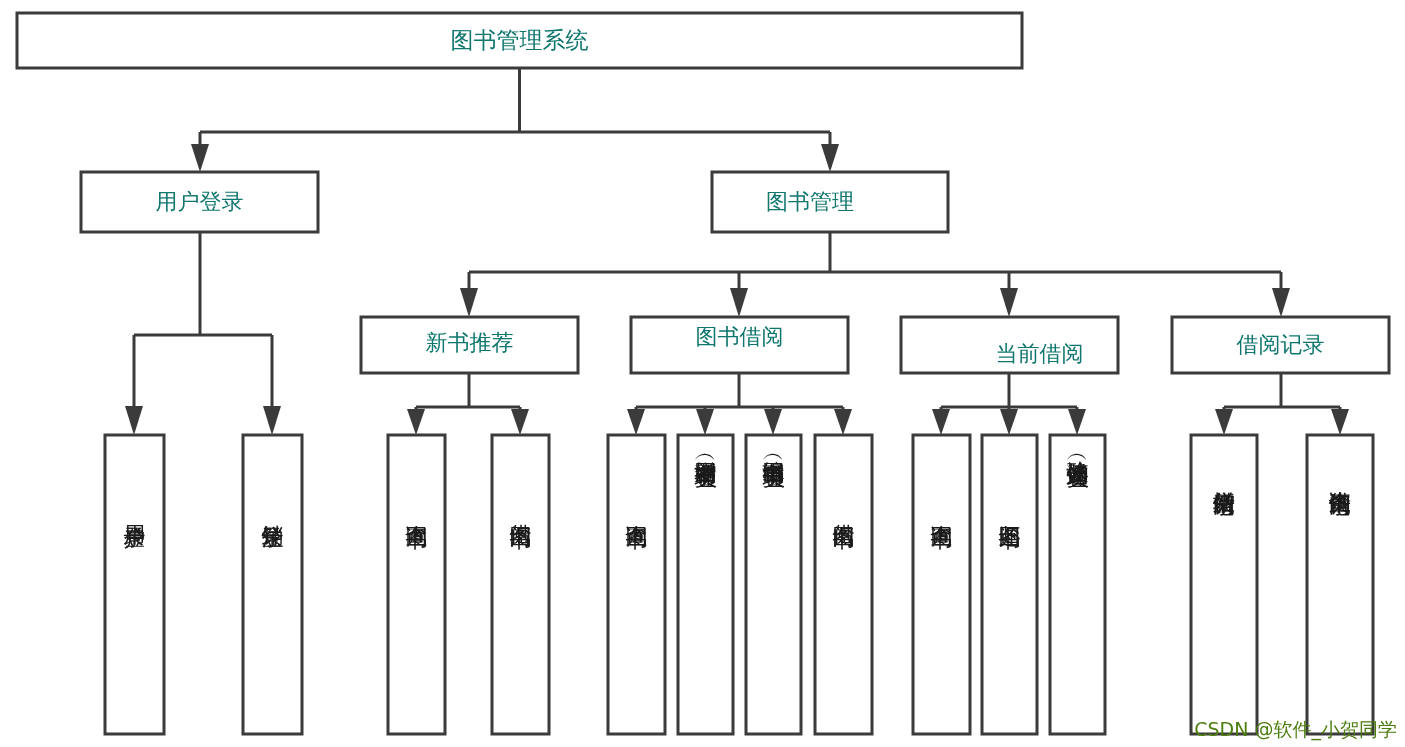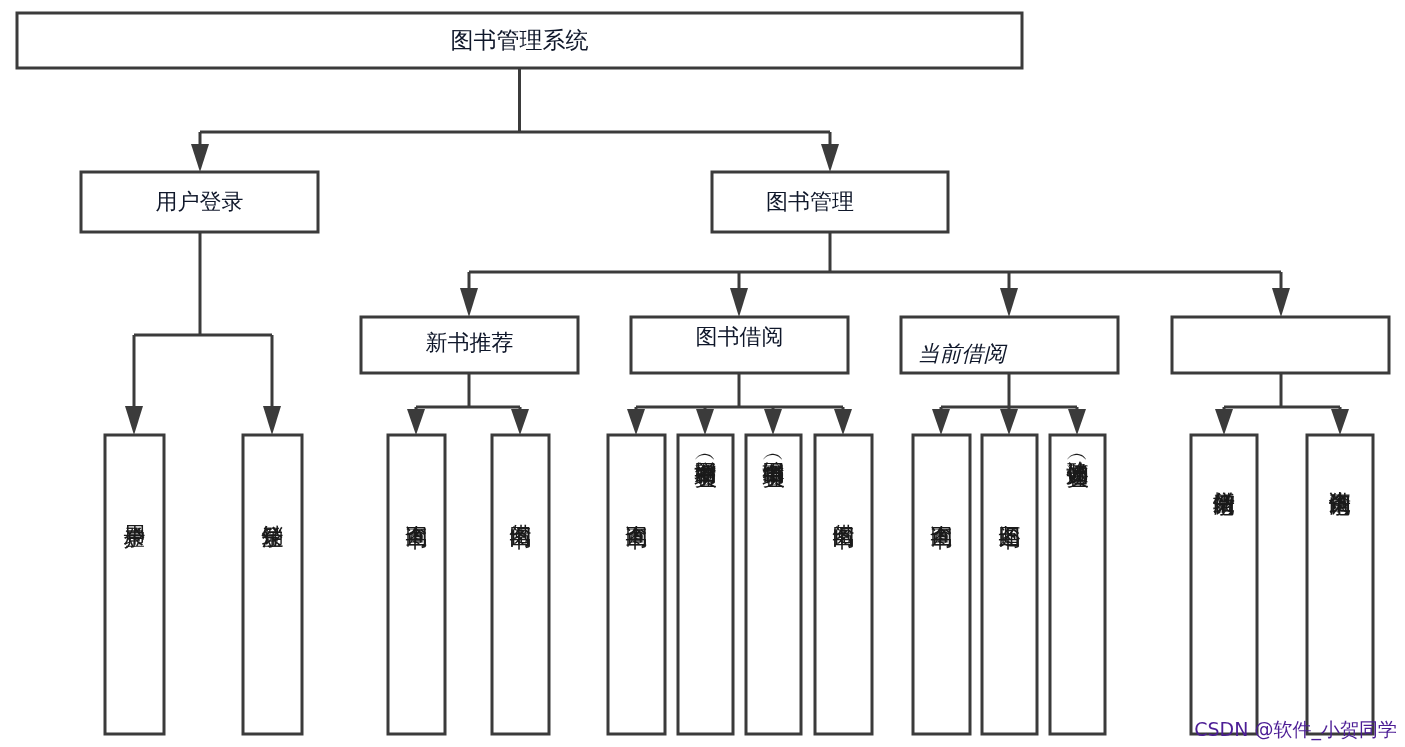--- a/index.html
+++ b/index.html
@@ -61,33 +61,33 @@
   .hlabel-wrap {
     position: absolute;
     display: flex;
     align-items: center;
     justify-content: center;
     pointer-events: none;
   }
   .hlabel-text {
     font-family: "DejaVu Sans", "Liberation Sans", sans-serif;
     font-size: 22px;
-    color: #0f172a;
+    color: #0f766e;
     white-space: nowrap;
   }
   .root-label-text {
     font-size: 23px;
   }
   .watermark {
     position: absolute;
     right: 8px;
     bottom: 4px;
     font-family: "DejaVu Sans", "Liberation Sans", sans-serif;
     font-size: 19px;
-    color: #4c1d95;
+    color: #4d7c0f;
     white-space: nowrap;
     pointer-events: none;
   }
 </style>
 </head>
 <body>
 
 <div id="diagram-root">
 
   <svg class="diagram-canvas" viewBox="0 0 1405 747" xmlns="http://www.w3.org/2000/svg">
@@ -207,24 +207,27 @@
   </div>
 
   <div class="hlabel-wrap" style="left:361px; top:317px; width:217px; height:51px;">
     <span class="hlabel-text">新书推荐</span>
   </div>
 
   <div class="hlabel-wrap" style="left:631px; top:317px; width:217px; height:40px;">
     <span class="hlabel-text">图书借阅</span>
   </div>
 
-  <div class="hlabel-wrap" style="left:853px; top:317px; width:217px; height:73px;font-style:italic;">
+  <div class="hlabel-wrap" style="left:931px; top:317px; width:217px; height:73px;">
     <span class="hlabel-text">当前借阅</span>
   </div>
 
+  <div class="hlabel-wrap" style="left:1172px; top:317px; width:217px; height:56px;">
+    <span class="hlabel-text">借阅记录</span>
+  </div>
 
   <div class="vlabel-wrap" style="left:105px; top:435px; width:59px; height:299px; padding-top:72px;">
     <span class="vlabel-text">用户登录</span>
   </div>
 
   <div class="vlabel-wrap" style="left:243px; top:435px; width:59px; height:299px; padding-top:72px;">
     <span class="vlabel-text">注销登录</span>
   </div>
 
   <div class="vlabel-wrap" style="left:388px; top:435px; width:57px; height:299px; padding-top:72px;">

